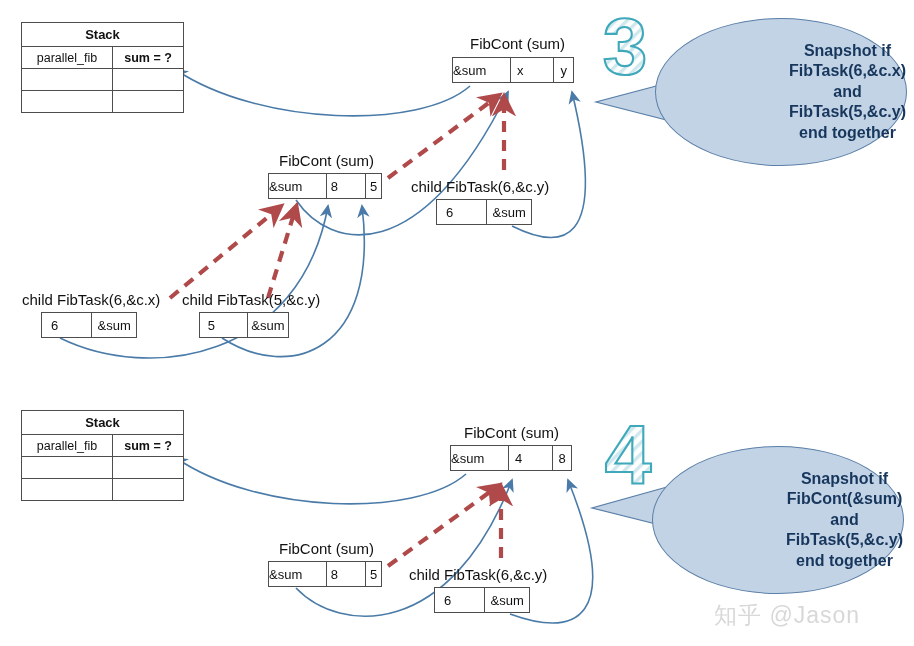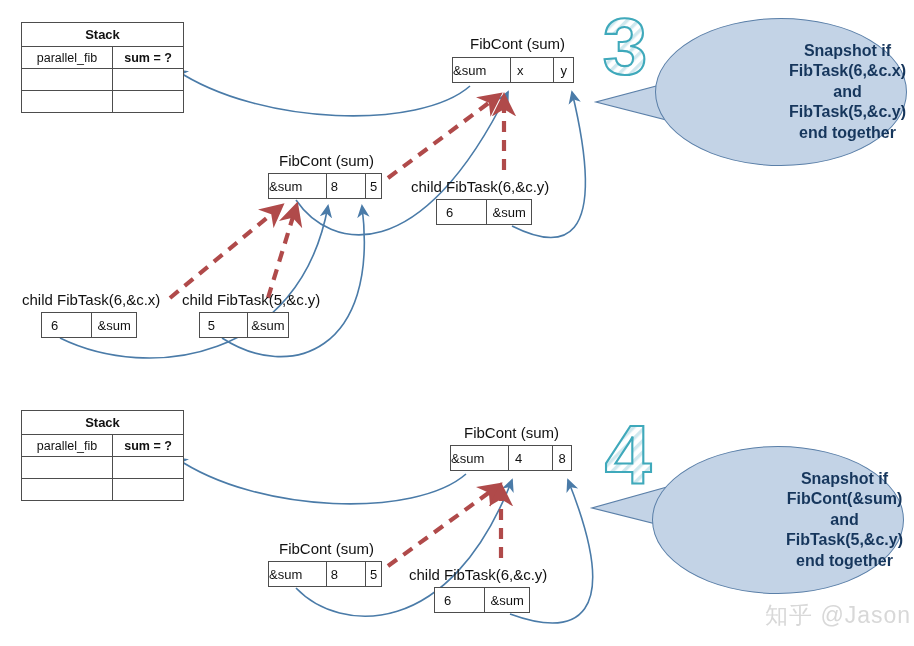--- a/index.html
+++ b/index.html
@@ -291,15 +291,15 @@
     <path d="M 106,2 L 6,30 L 102,54 Z" fill="#c3d3e6" stroke="#5a7fa8" stroke-width="1.2"></path>
   </svg>
   <div class="bubble" style="left:652px; top:446px; width:252px; height:148px;">
     <div class="bubble-text">Snapshot if
 FibCont(&amp;sum)
 and
 FibTask(5,&amp;c.y)
 end together</div>
   </div>
 
-  <div class="watermark" style="left:765px; top:600px;">知乎 @Jason</div>
+  <div class="watermark" style="left:714px; top:600px;">知乎 @Jason</div>
 
 </div>
 
 </body></html>

